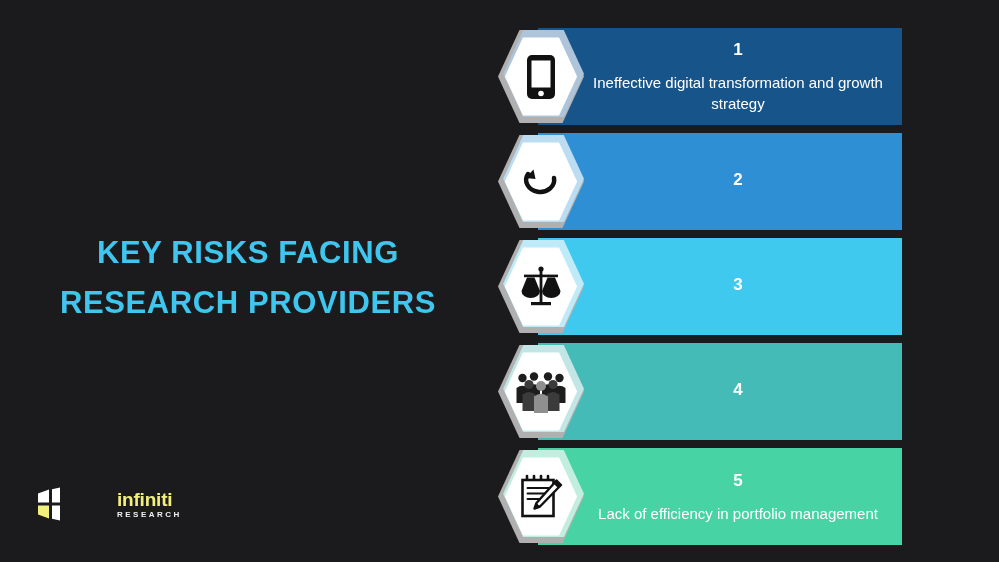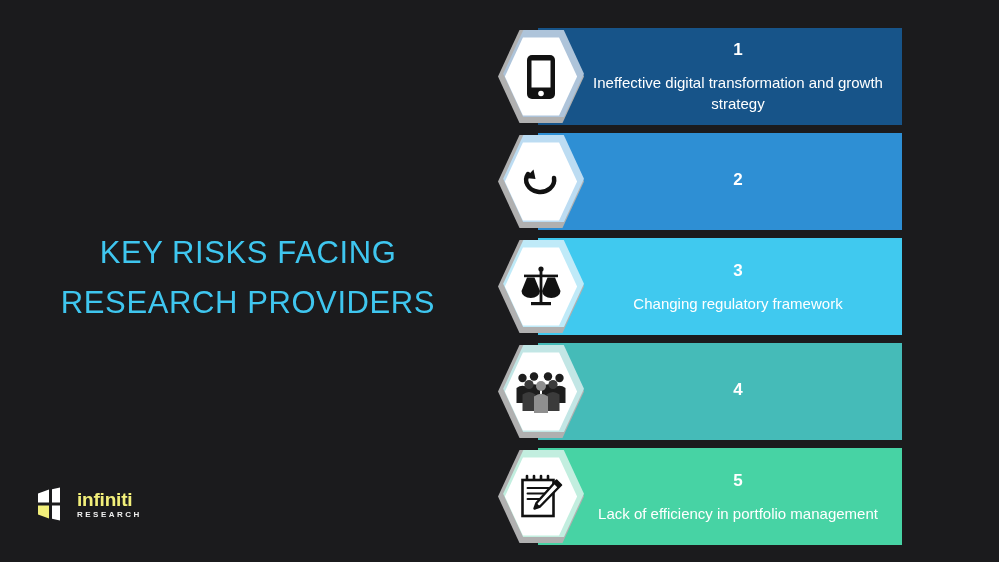--- a/index.html
+++ b/index.html
@@ -19,21 +19,21 @@
   
   #title-block {
     position: absolute;
     left: 38px;
     top: 228px;
     width: 420px;
     text-align: center;
   }
   .title-line {
     color: #3fc6ef;
-    font-weight: normal;
+    font-weight: bold;
     font-size: 31px;
     letter-spacing: 0.6px;
     line-height: 50px;
     white-space: nowrap;
   }
 
   
   #rows {
     position: absolute;
     left: 498px;
@@ -124,21 +124,21 @@
     top: 487px;
     display: flex;
     align-items: center;
   }
   #logo-mark {
     width: 34px;
     height: 34px;
     margin-right: 7px;
     flex: none;
   }
-  #logo-text { line-height: 1; }
+  #logo-text { line-height: 1; margin-left: 40px; }
   #logo-name {
     color: #f2ef7a;
     font-size: 19px;
     font-weight: bold;
     letter-spacing: -0.2px;
     display: block;
   }
   #logo-sub {
     color: #f0f0f0;
     font-size: 8px;
@@ -212,21 +212,20 @@
             <rect x="13" y="37" width="20" height="3.2" fill="#111"></rect>
             <path d="M9 12.5 L16.5 12.5 L22 26 L3.5 26 Z" fill="#111"></path>
             <path d="M29.5 12.5 L37 12.5 L42.5 26 L24 26 Z" fill="#111"></path>
             <path d="M3.5 26 A9.2 7 0 0 0 22 26 Z" fill="#111"></path>
             <path d="M24 26 A9.2 7 0 0 0 42.5 26 Z" fill="#111"></path>
           </svg>
         </div>
       </div>
       <div class="row-text">
         <div class="row-num">3</div>
-        <div class="row-label">Changing regulatory framework</div>
       </div>
     </div>
 
     <div class="row">
       <div class="row-bar" style="background:#45bbb8"></div>
       <div class="hex-wrap">
         <div class="hex-outer"></div>
         <div class="hex-tint" style="background:#c2e6e5;left:6%;top:0;width:94%;height:94%"></div>
         <div class="hex-inner"></div>
         <div class="hex-icon">

